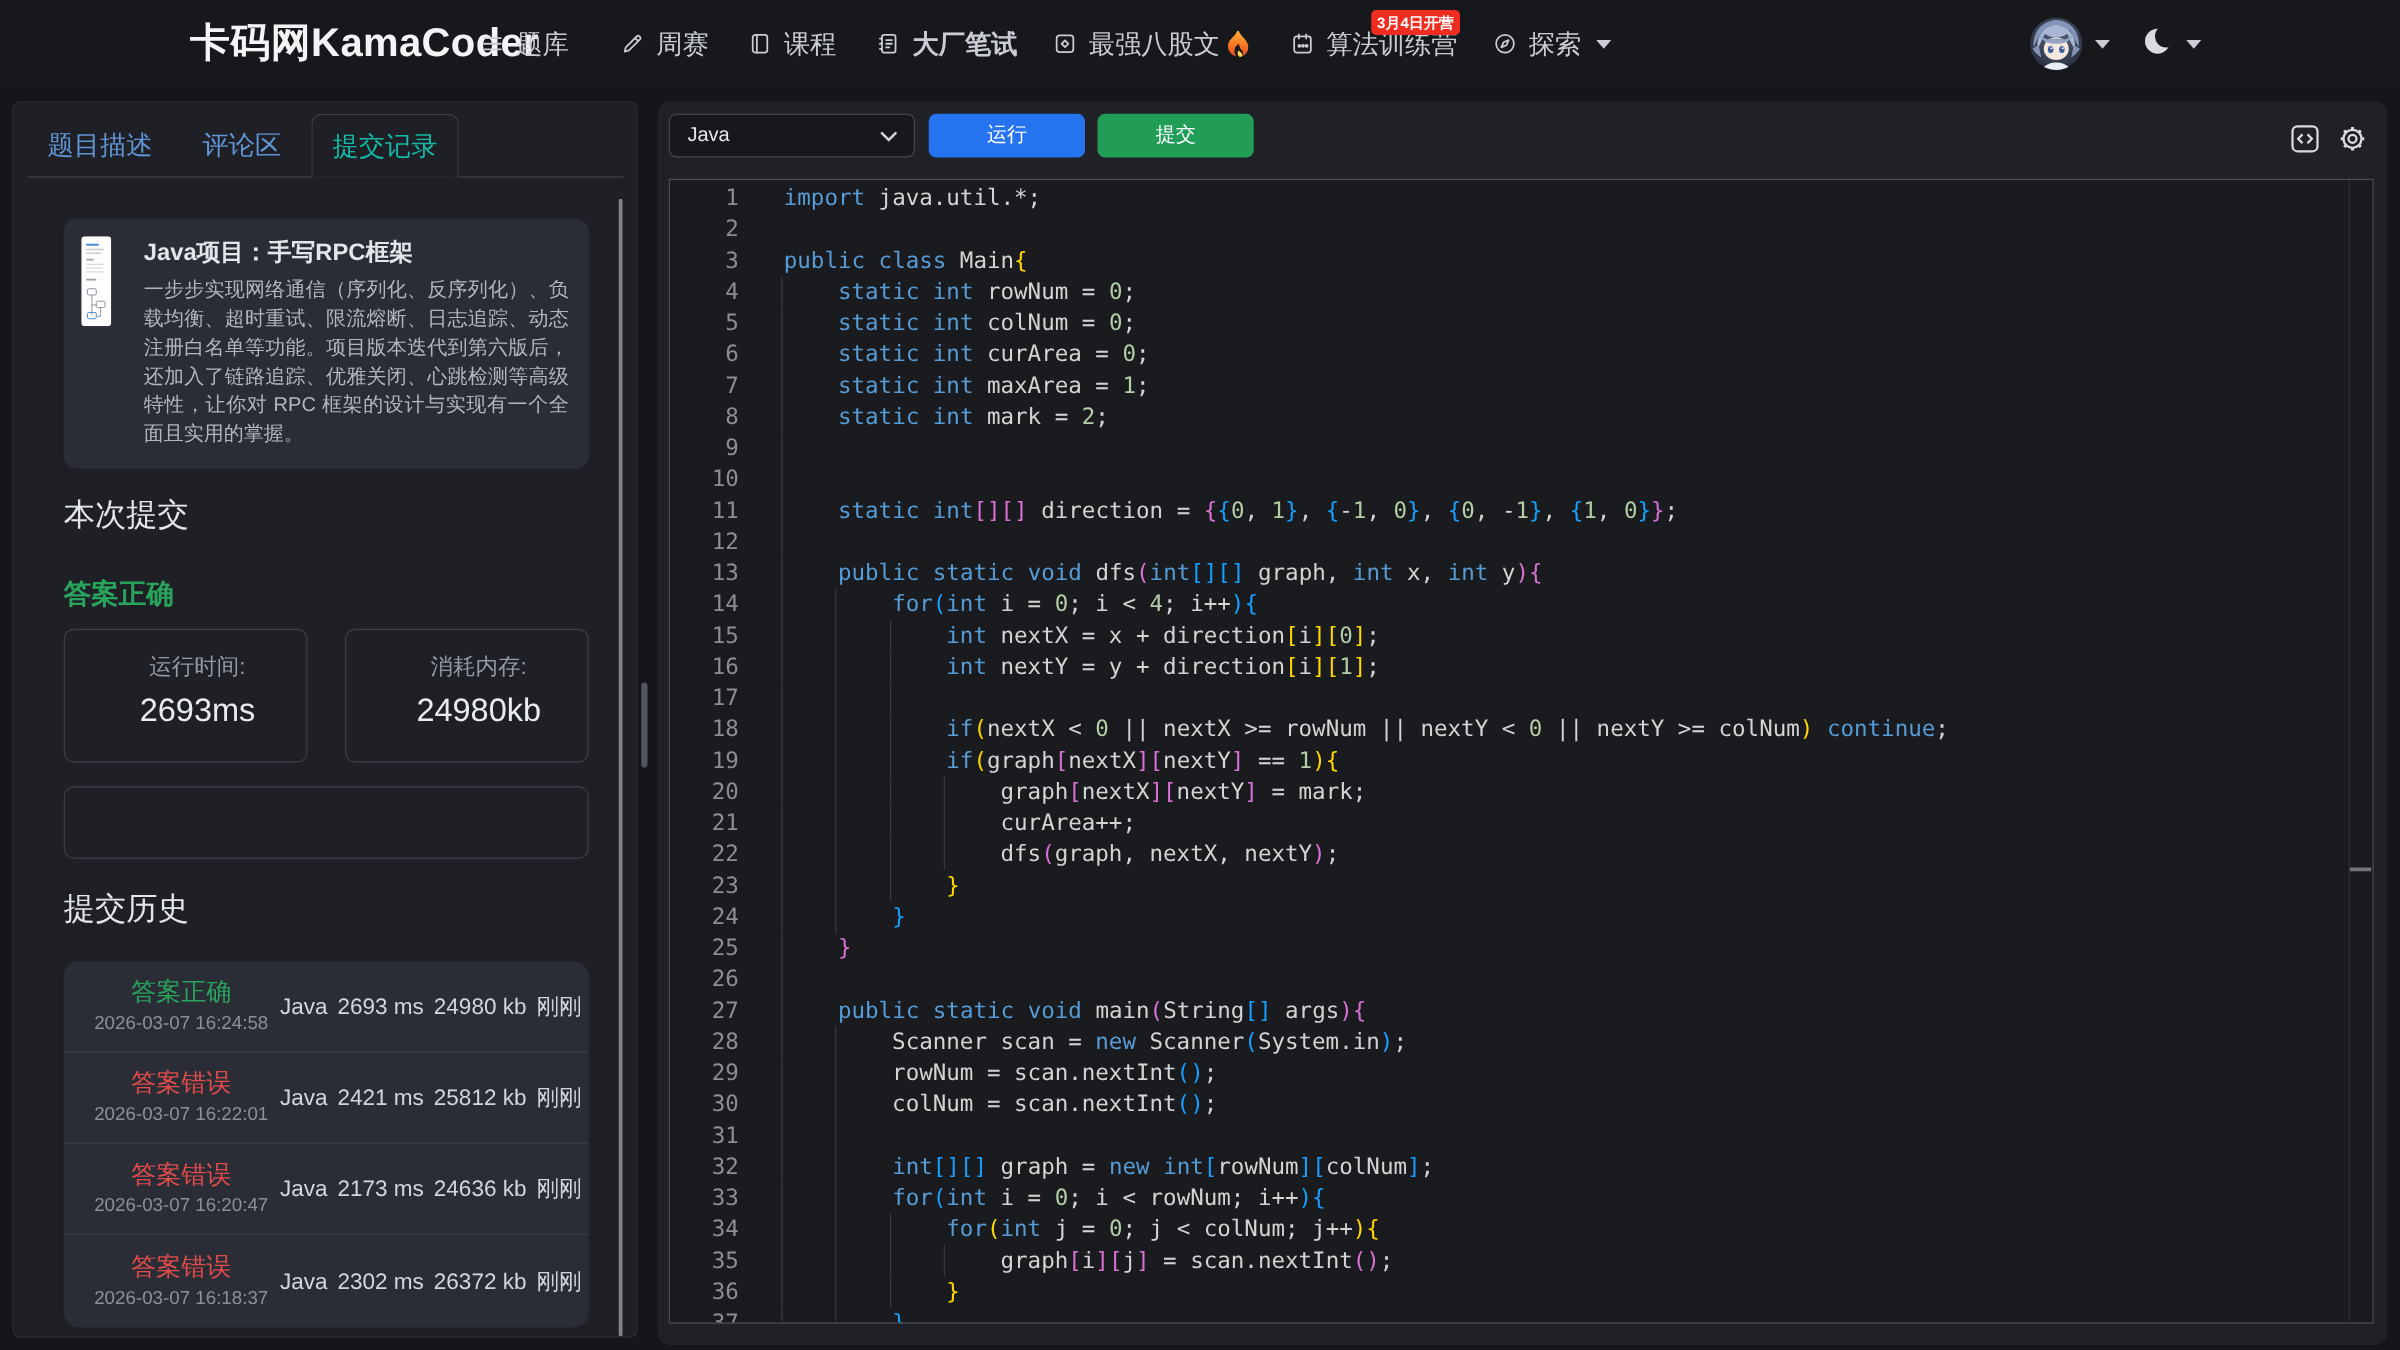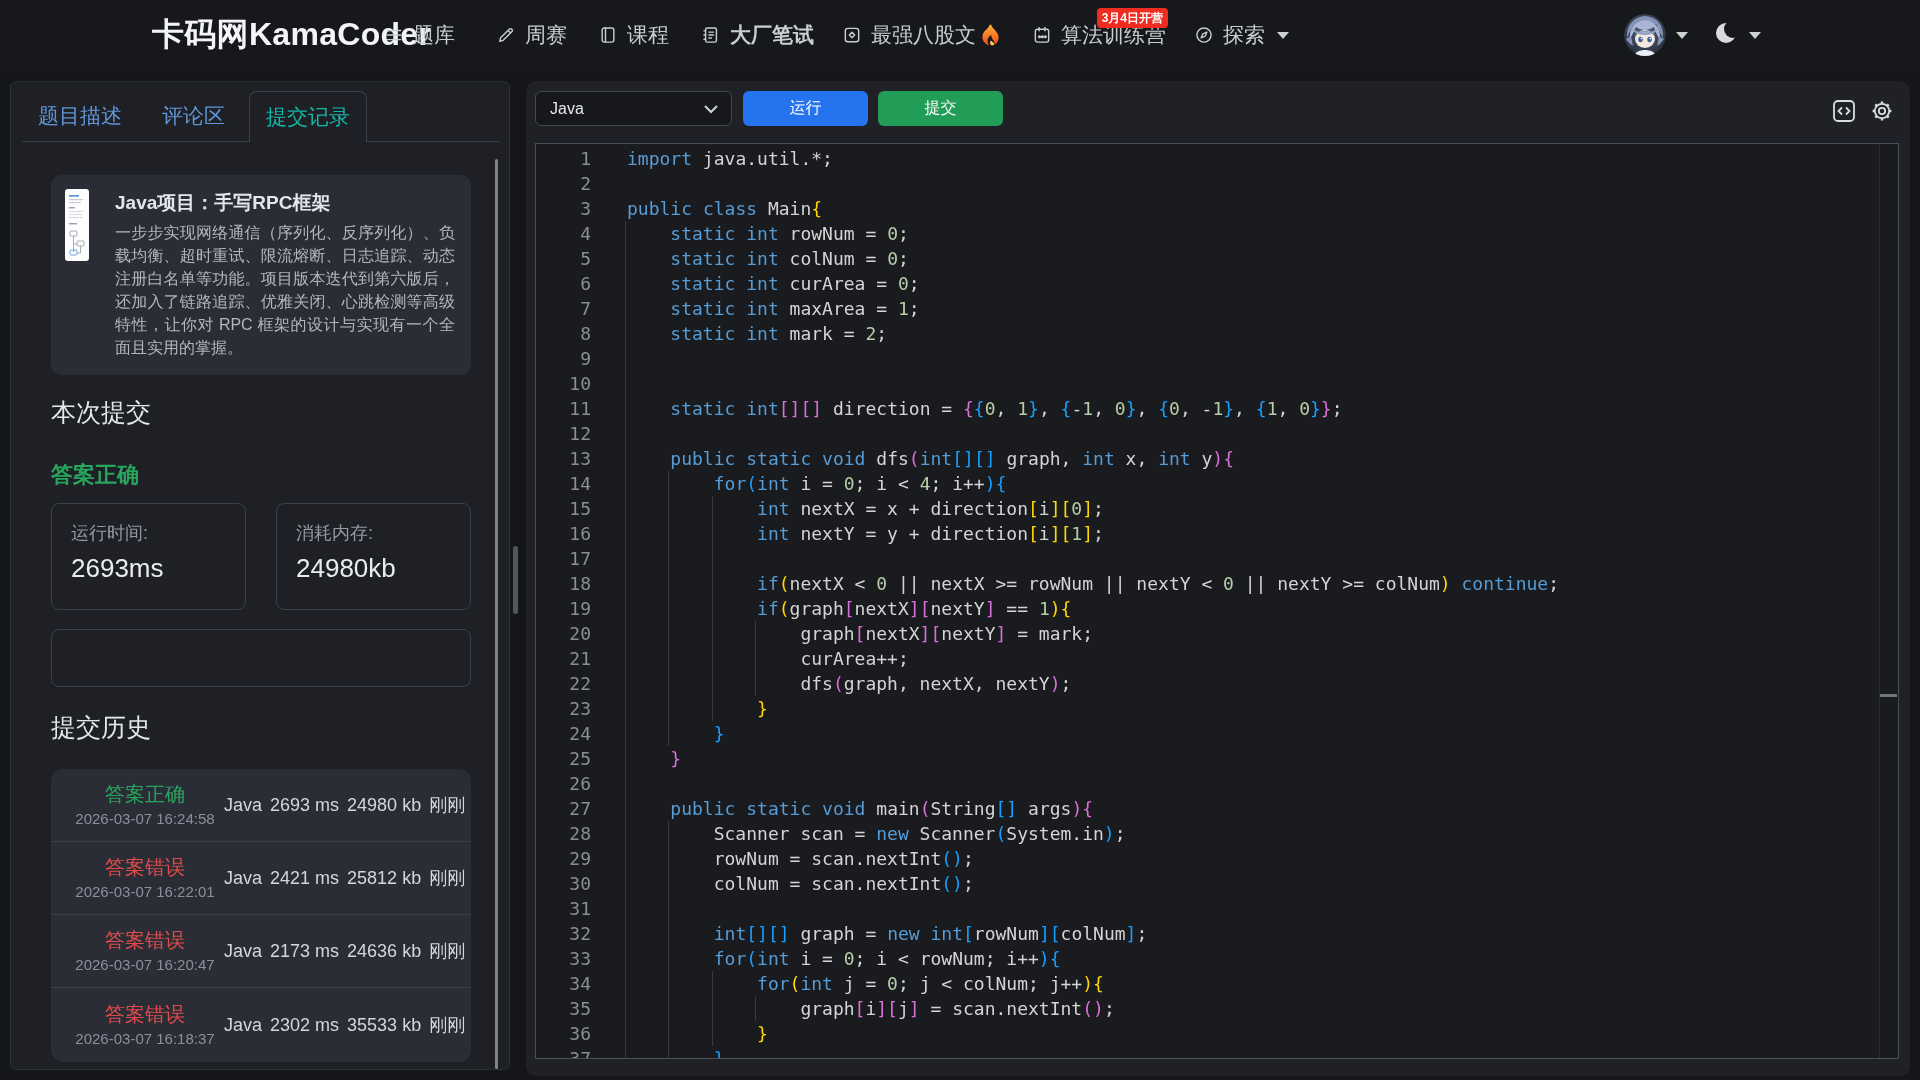--- a/index.html
+++ b/index.html
@@ -33,21 +33,21 @@
   .ad-thumb { flex:0 0 24px; width:24px; height:72px; margin-top:0; }
   .ad-main { margin-left:26px; flex:1; }
   .ad-title { font-size:19px; font-weight:700; color:#e4e7ea; line-height:1; padding-top:4px; }
   .ad-body { margin-top:9px; font-size:16px; line-height:23px; color:#b2b7bf; text-align:justify; }
 
   .sec-heading { font-size:25px; font-weight:500; color:#e3e6ea; line-height:1; }
   .h-current { margin-top:25px; }
   .verdict { margin-top:39px; font-size:22px; font-weight:700; line-height:1; }
   .verdict.ok { color:#28a45d; }
 
-  .stats { margin-top:17px; display:flex; gap:30px; }
+  .stats { margin-top:17px; display:flex; gap:30px;text-align:center; }
   .stat-card { width:195px; height:107px; border:1px solid #3b3f48; border-radius:8px; padding:20px 0 0 19px; }
   .stat-label { font-size:18px; color:#939aa3; line-height:1; }
   .stat-value { margin-top:13px; font-size:26px; color:#e9ecef; line-height:1; }
 
   .empty-box { margin-top:19px; width:420px; height:58px; border:1px solid #3b3f48; border-radius:8px; }
 
   .h-history { margin-top:28px; }
 
   .history-card { margin-top:29px; width:420px; background:#2a2d36; border-radius:12px; overflow:hidden; }
   .hist-row { height:73px; display:flex; align-items:center; border-bottom:1px solid #3a3e48; padding-left:19px; }
@@ -298,21 +298,21 @@
      </div>
         </div>
         <div class="hist-row">
           <div class="hist-left">
        <div class="hist-status bad">答案错误</div>
        <div class="hist-time">2026-03-07 16:18:37</div>
      </div>
      <div class="hist-right">
        <span>Java</span>
             <span>2302 ms</span>
-            <span>35533 kb</span>
+            <span>26372 kb</span>
             <span>刚刚</span>
      </div>
         </div>
       </div>
   </div>
   <div class="lp-scrollbar"></div>
 </section>
 
 <div class="divider-pill"></div>
 

